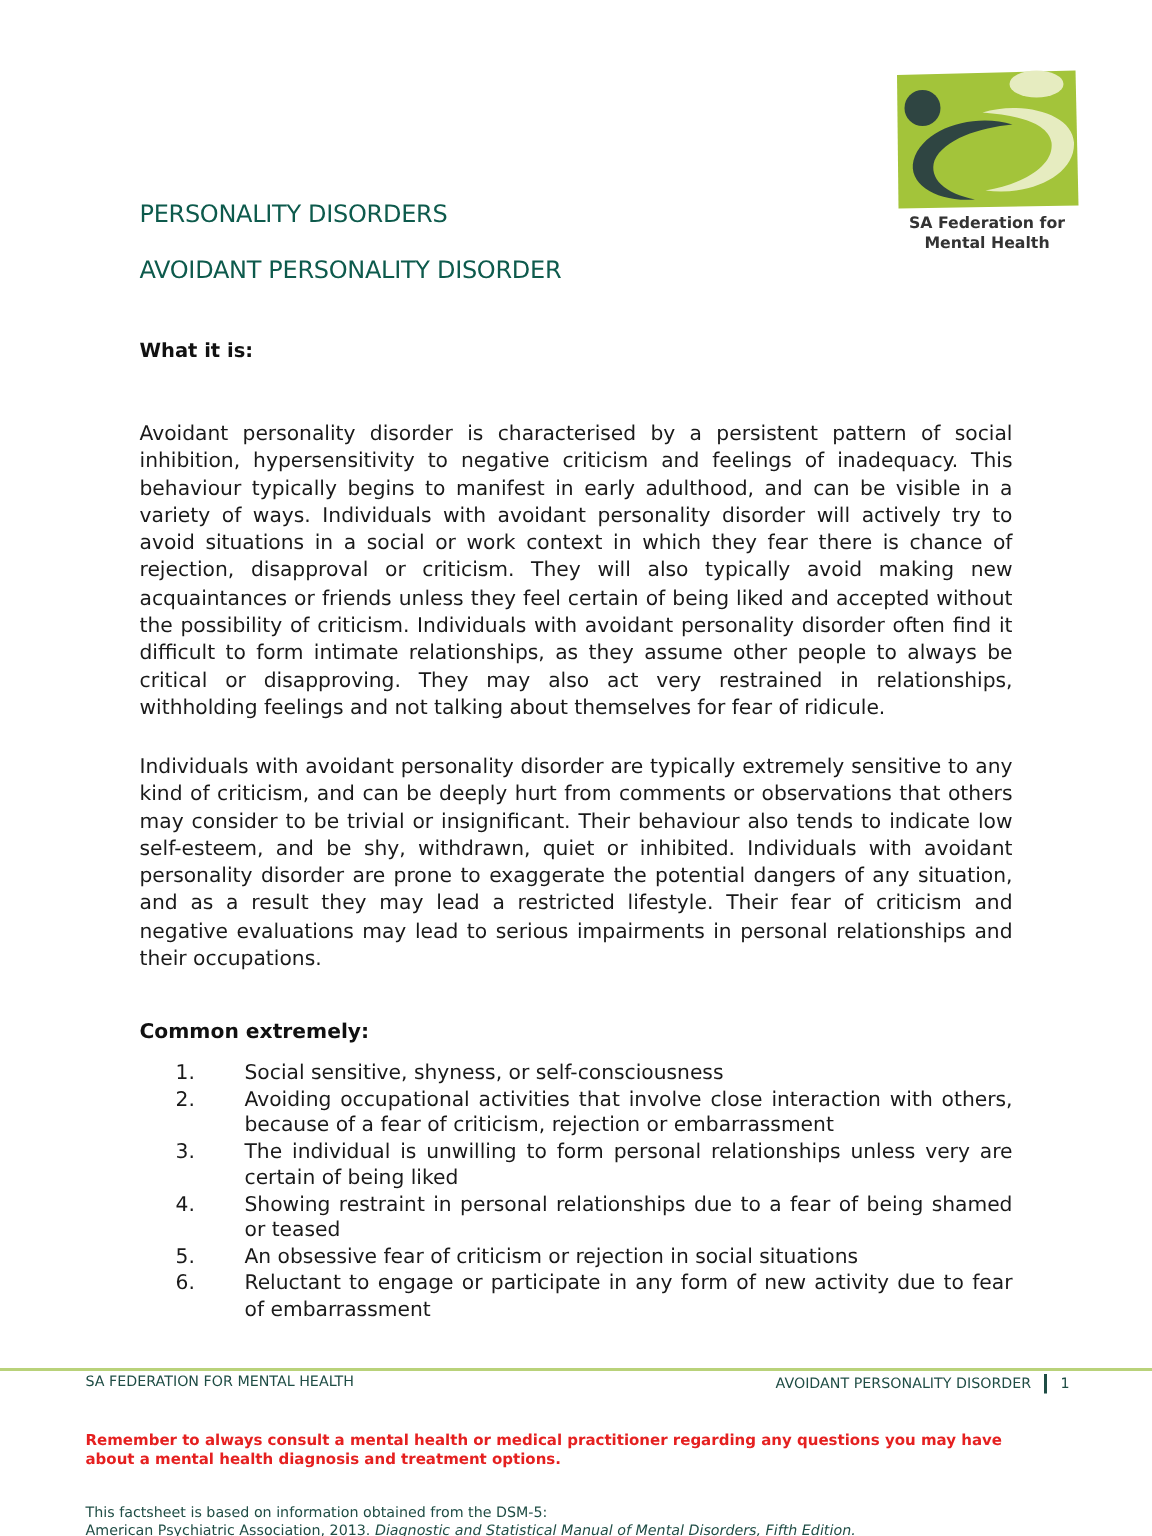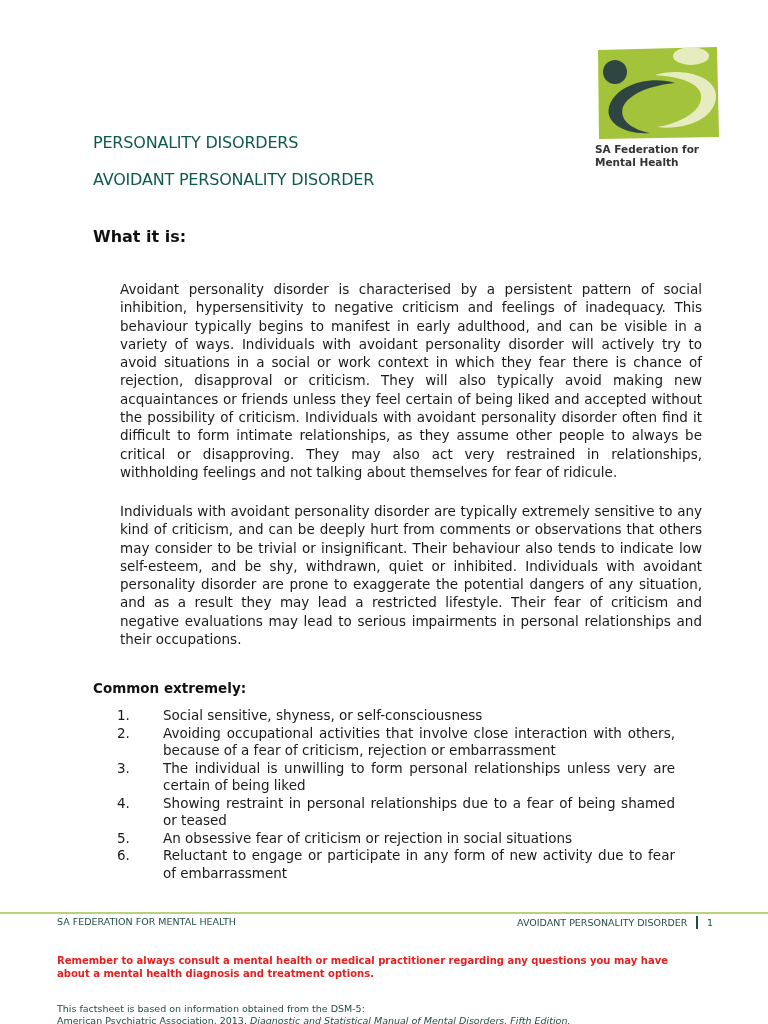--- a/index.html
+++ b/index.html
@@ -1,32 +1,32 @@
 <!DOCTYPE html>
 <html><head>
   <meta charset="utf-8">
   <style>
     * { box-sizing: border-box; margin: 0; padding: 0; }
     html, body { width: 768px; height: 1024px; background: #ffffff; overflow: hidden; }
     body { position: relative; font-family: "DejaVu Sans", sans-serif; color: #1a1a1a; }
 
     .logo { position: absolute; left: 595px; top: 45px; width: 126px; height: 130px; }
     .logo svg { position: absolute; left: 0; top: 0; }
-    .logo-caption { position: absolute; left: 0; top: 98px; width: 126px; 
+    .logo-caption { position: absolute; left: 0; top: 98px; width: 126px; text-align: center;
       font-family: "DejaVu Sans", sans-serif; font-weight: bold; font-size: 10.5px; line-height: 13px; color: #333333; }
 
     .title1, .title2 { position: absolute; left: 93px; font-family: "DejaVu Sans", sans-serif;
       font-size: 16px; color: #0d5a4c; letter-spacing: -0.2px; }
     .title1 { top: 133px; }
     .title2 { top: 170px; }
 
-    .h-what { position: absolute; left: 93px; top: 227px; font-weight: bold; font-size: 16px; color: #111; }
+    .h-what { position: absolute; left: 93px; top: 227px; font-weight: bold; font-size: 13px; color: #111; }
 
     .para { position: absolute; left: 93px; width: 582px; font-size: 13.5px; line-height: 18.3px;
-      text-align: justify; color: #1a1a1a; margin-left: 27px; }
+      text-align: justify; color: #1a1a1a; }
     .para1 { top: 280px; }
     .para2 { top: 502px; }
 
     .h-sym { position: absolute; left: 93px; top: 680px; font-weight: bold; font-size: 13.5px; color: #111; }
 
     .sym-list { position: absolute; left: 93px; top: 707px; width: 582px; list-style: none; }
     .sym-item { display: flex; font-size: 13.5px; line-height: 17.5px; }
     .sym-num { width: 70px; padding-left: 24px; flex-shrink: 0; }
     .sym-text { flex: 1; text-align: justify; }
 

